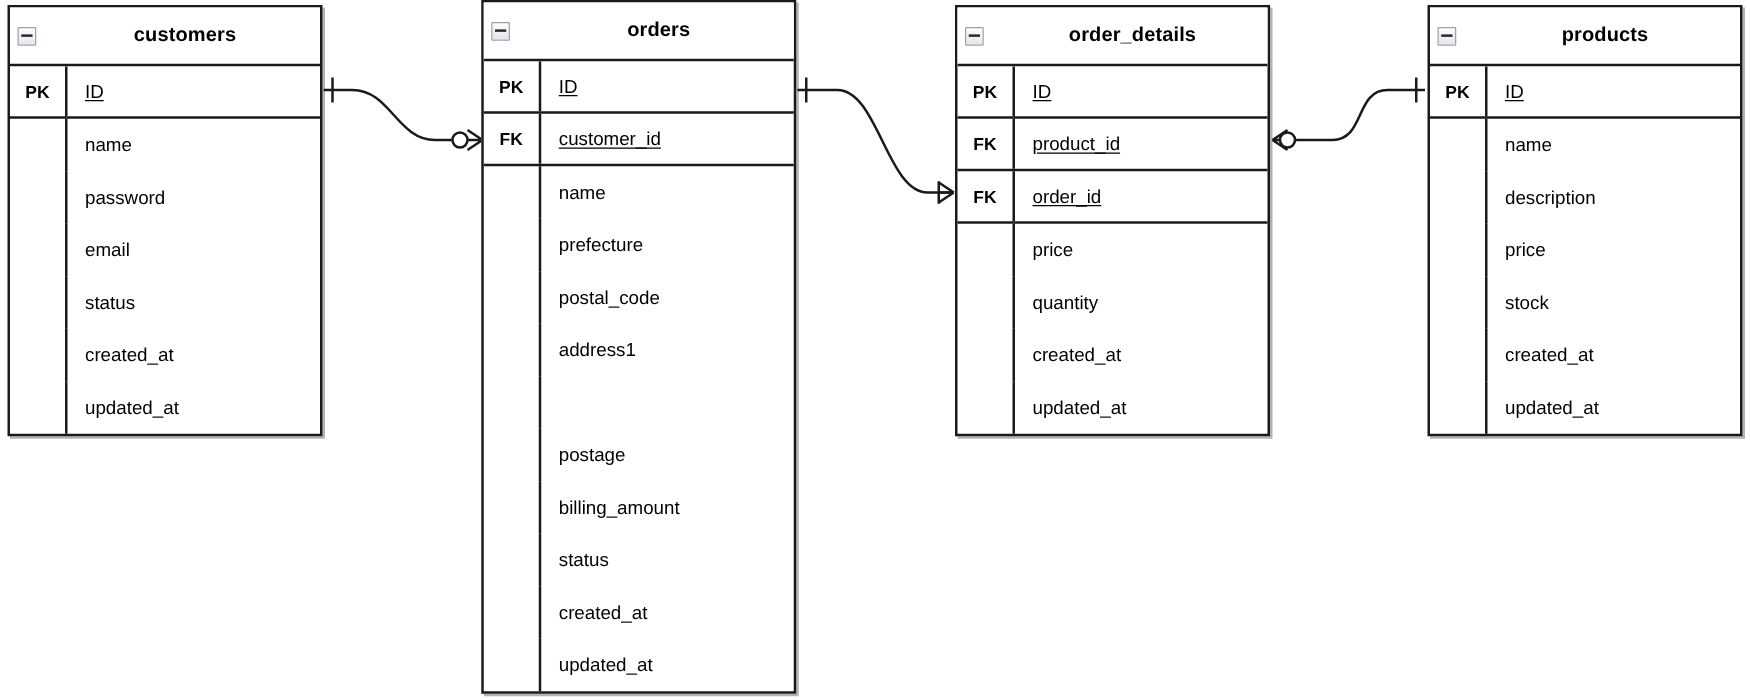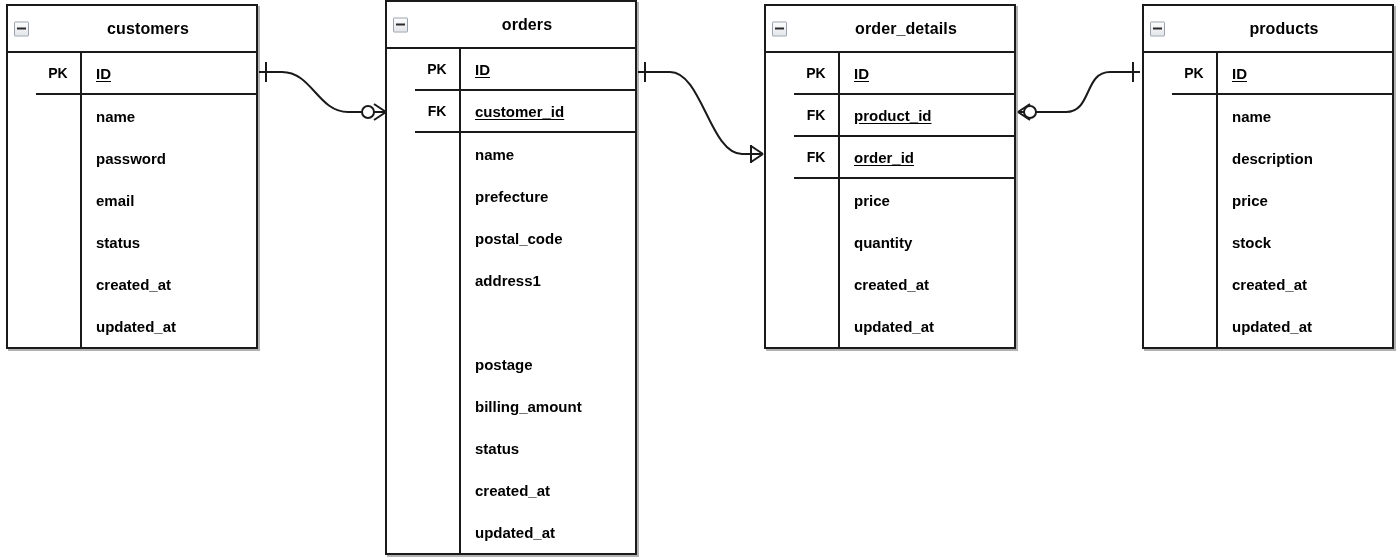--- a/index.html
+++ b/index.html
@@ -56,40 +56,39 @@
   }
   .collapse-btn .minus{
     display:block;width:9px;height:2px;background:#2b2b2b;
   }
 
   .entity-body{display:block;}
   .row{
     display:flex;
     box-sizing:border-box;
     height:42px;
-    margin-left:28px;
   }
   .row.keyrow{border-bottom:2px solid #1a1a1a;}
   .row .keycell{
     width:46px;
     min-width:46px;
     box-sizing:border-box;
     border-right:2px solid #1a1a1a;
     display:flex;align-items:center;justify-content:center;
     font-size:14px;font-weight:bold;color:#000000;
   }
   .row .namecell{
     flex:1;
     box-sizing:border-box;
     display:flex;align-items:center;
     padding-left:14px;
-    font-size:15px;color:#000000;font-weight:bold;
+    font-size:15px;color:#000000;
   }
   .row.keyrow .namecell{
-    font-weight:bold;
+    font-weight:normal;
     text-decoration:underline;
     text-underline-offset:2px;
     text-align:center;
   }
   
   .row.plain .keycell{border-right:2px solid #1a1a1a;}
 </style>
 </head>
 <body>
 

